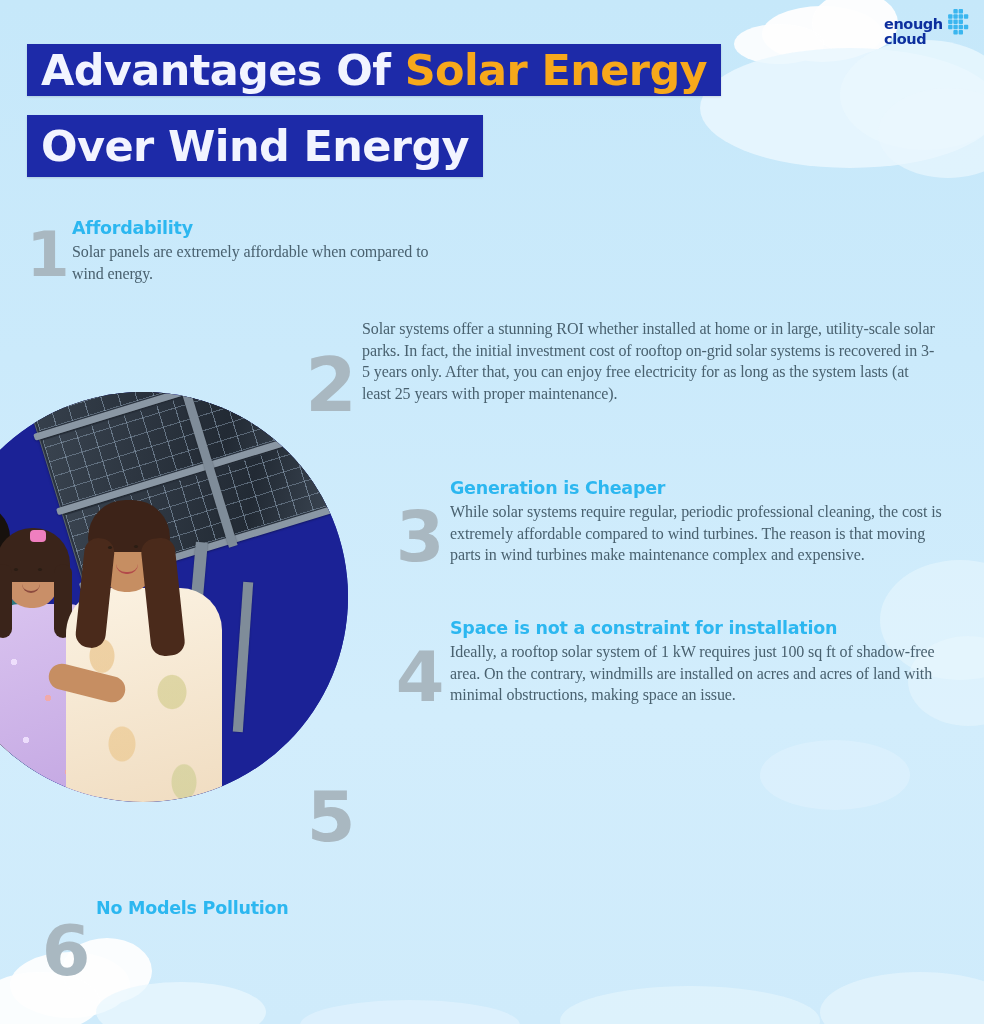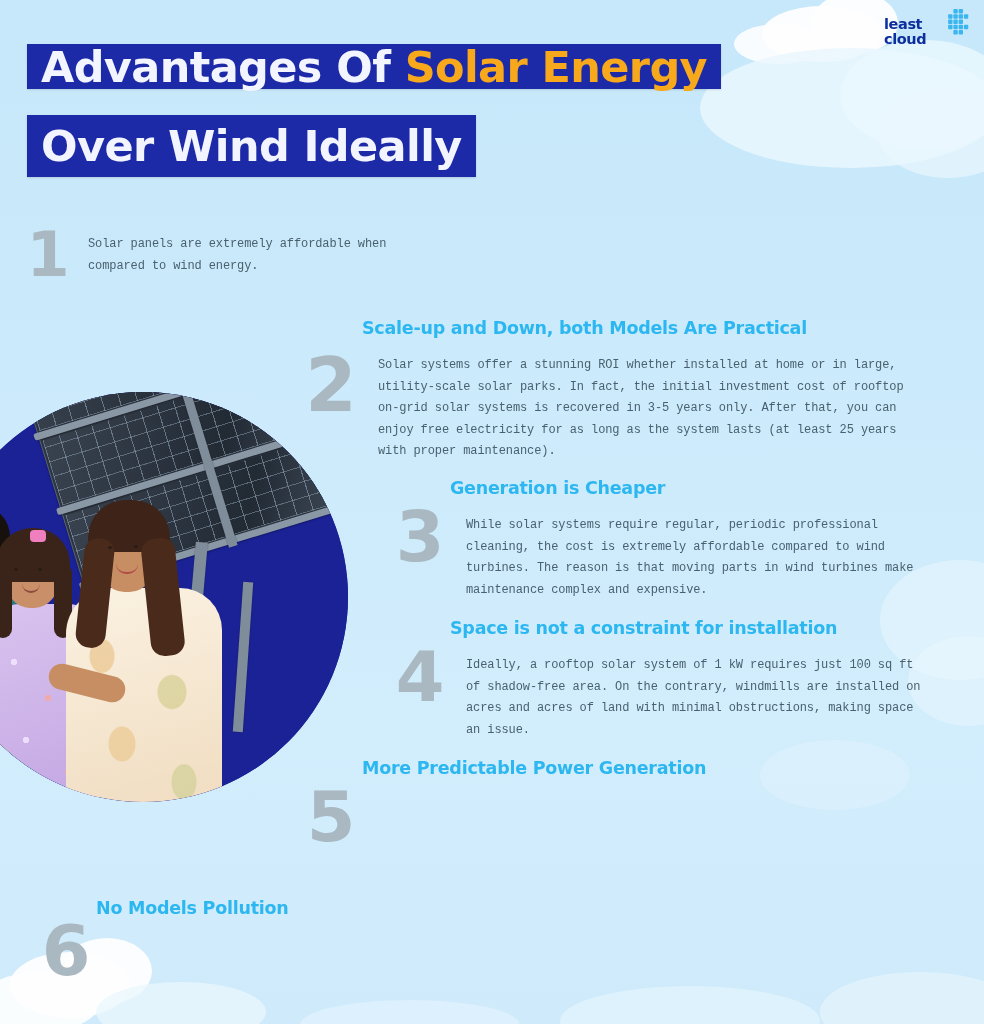--- a/index.html
+++ b/index.html
@@ -27,21 +27,21 @@
     color:#0d2f9e;letter-spacing:-0.4px;
   }
   #logo .lmark{position:absolute;right:0;top:0;width:28px;height:30px;}
 
   
   .banner{
     position:absolute;background:#1d2aa8;
     display:flex;align-items:center;
     box-shadow:0 1px 2px rgba(0,0,0,.12);
   }
-  #banner1{left:27px;top:44px;height:45px;padding:0 14px 0 14px;}
+  #banner1{left:27px;top:44px;height:52px;padding:0 14px 0 14px;}
   #banner2{left:27px;top:115px;height:62px;padding:0 14px 0 14px;}
   .banner .t{
     font-family:"DejaVu Sans", sans-serif;
     font-weight:bold;font-size:43px;line-height:44px;
     color:#f2f4ff;white-space:nowrap;letter-spacing:-0.6px;
   }
   .banner .t .hl{color:#f7a81b;}
 
   
   #photo{
@@ -81,22 +81,22 @@
     font-weight:bold;color:#a9b8c1;
     line-height:1;user-select:none;flex:none;text-align:center;
   }
   .txt{flex:1;}
   .h{
     font-family:"DejaVu Sans", sans-serif;
     font-weight:bold;color:#2cb7f0;font-size:17.5px;line-height:21px;
     margin:0 0 2px 0;letter-spacing:-0.25px;
   }
   .p{
-    font-family:Liberation Mono, monospace;
-    color:#49616f;font-size:12px;line-height:21.5px;margin:16px;
+    font-family:Liberation Serif, serif;
+    color:#49616f;font-size:16px;line-height:21.5px;margin:0;
     letter-spacing:-0.1px;
   }
 
   #it1{left:24px;top:218px;width:430px;}
   #it1 .num{font-size:62px;width:48px;margin-top:6px;}
   #it2{left:300px;top:318px;width:640px;}
   #it2 .num{font-size:74px;width:62px;margin-top:30px;}
   #it3{left:390px;top:478px;width:560px;}
   #it3 .num{font-size:70px;width:60px;margin-top:24px;}
   #it4{left:390px;top:618px;width:560px;}
@@ -129,21 +129,21 @@
     <div class="cloud" style="left:-20px;top:972px;width:120px;height:60px;opacity:.9;"></div>
     <div class="cloudsoft" style="left:96px;top:982px;width:170px;height:60px;opacity:.75;"></div>
 
     <div class="cloudsoft" style="left:560px;top:986px;width:260px;height:70px;opacity:.55;"></div>
     <div class="cloudsoft" style="left:820px;top:972px;width:200px;height:80px;opacity:.6;"></div>
     <div class="cloudsoft" style="left:300px;top:1000px;width:220px;height:50px;opacity:.45;"></div>
   </div>
 
   <div id="logo">
     <div class="ltext">
-      <div>least</div>
+      <div>enough</div>
       <div>cloud</div>
     </div>
     <svg class="lmark" viewBox="0 0 32 34">
       <g fill="#3bb6ef">
         <rect x="13" y="1" width="5" height="5" rx="1"></rect>
         <rect x="19" y="1" width="5" height="5" rx="1"></rect>
         <rect x="7" y="7" width="5" height="5" rx="1"></rect>
         <rect x="13" y="7" width="5" height="5" rx="1"></rect>
         <rect x="19" y="7" width="5" height="5" rx="1"></rect>
         <rect x="25" y="7" width="5" height="5" rx="1"></rect>
@@ -157,21 +157,21 @@
         <rect x="13" y="25" width="5" height="5" rx="1"></rect>
         <rect x="19" y="25" width="5" height="5" rx="1"></rect>
       </g>
     </svg>
   </div>
 
   <div class="banner" id="banner1">
     <div class="t"><span>Advantages Of </span><span class="hl">Solar Energy</span></div>
   </div>
   <div class="banner" id="banner2">
-    <div class="t">Over Wind Ideally</div>
+    <div class="t">Over Wind Energy</div>
   </div>
 
   <div id="photo">
     <div class="pwrap">
 
       <div class="pv" style="left:0;top:0;width:410px;height:410px;background:#1b2296;"></div>
 
       <div class="panelgroup">
         <div class="prow" style="top:0;width:418px;height:72px;">
             <div class="cellgrid"></div>
@@ -237,28 +237,28 @@
         <div class="smile" style="left:178px;top:172px;width:22px;height:8px;border-bottom-color:#b24a4a;"></div>
 
         <div class="arm" style="left:110px;top:278px;width:78px;height:26px;background:#c68e62;border-radius:14px;transform:rotate(14deg);"></div>
       </div>
     </div>
   </div>
 
   <div class="item" id="it1">
     <div class="num">1</div>
     <div class="txt">
+      <p class="h">Affordability</p>
       <p class="p">Solar panels are extremely affordable when compared to wind energy.</p>
     </div>
   </div>
 
   <div class="item" id="it2">
     <div class="num">2</div>
     <div class="txt">
-      <p class="h">Scale-up and Down, both Models Are Practical</p>
       <p class="p">Solar systems offer a stunning ROI whether installed at home or in large, utility-scale solar parks. In fact, the initial investment cost of rooftop on-grid solar systems is recovered in 3-5 years only. After that, you can enjoy free electricity for as long as the system lasts (at least 25 years with proper maintenance).</p>
     </div>
   </div>
 
   <div class="item" id="it3">
     <div class="num">3</div>
     <div class="txt">
       <p class="h">Generation is Cheaper</p>
       <p class="p">While solar systems require regular, periodic professional cleaning, the cost is extremely affordable compared to wind turbines. The reason is that moving parts in wind turbines make maintenance complex and expensive.</p>
     </div>
@@ -268,21 +268,20 @@
     <div class="num">4</div>
     <div class="txt">
       <p class="h">Space is not a constraint for installation</p>
       <p class="p">Ideally, a rooftop solar system of 1 kW requires just 100 sq ft of shadow-free area. On the contrary, windmills are installed on acres and acres of land with minimal obstructions, making space an issue.</p>
     </div>
   </div>
 
   <div class="item" id="it5">
     <div class="num">5</div>
     <div class="txt">
-      <p class="h">More Predictable Power Generation</p>
     </div>
   </div>
 
   <div class="item" id="it6">
     <div class="num">6</div>
     <div class="txt">
       <p class="h">No Models Pollution</p>
     </div>
   </div>
 

